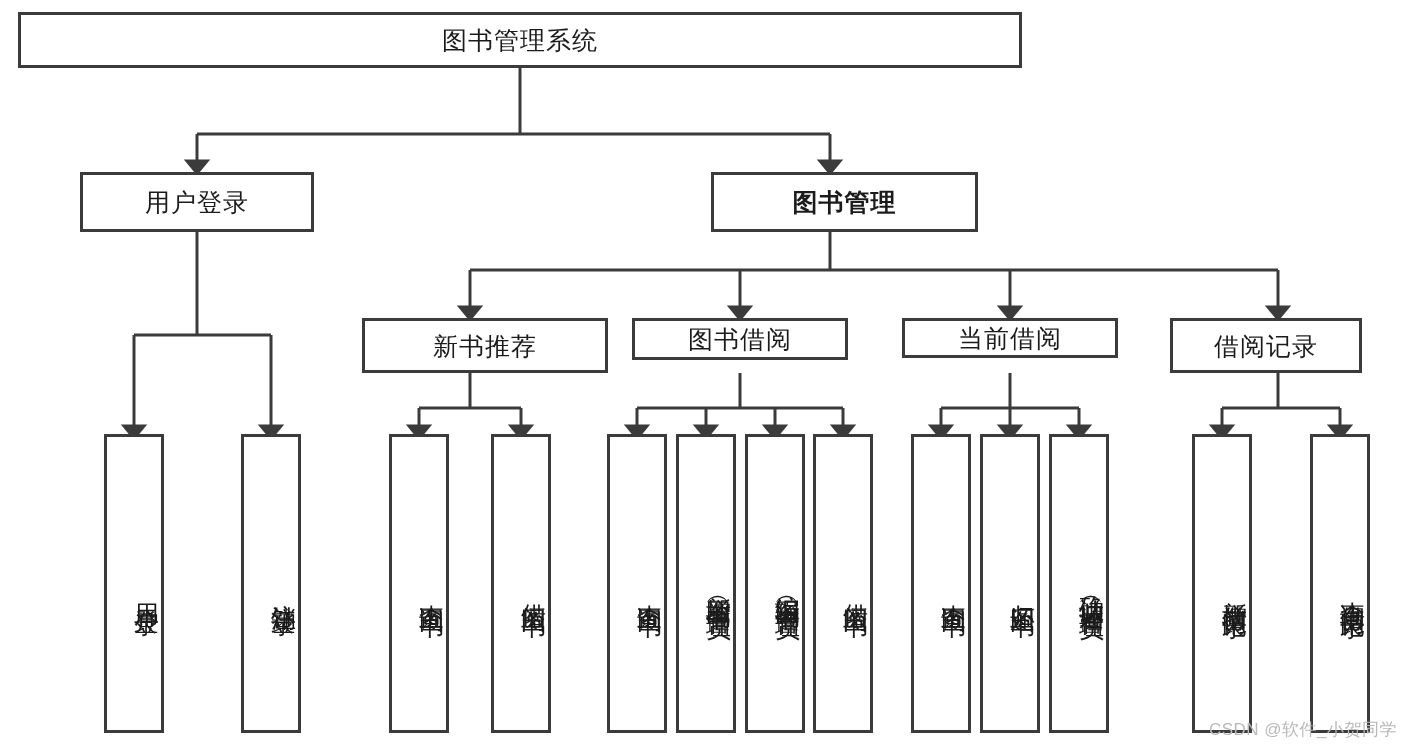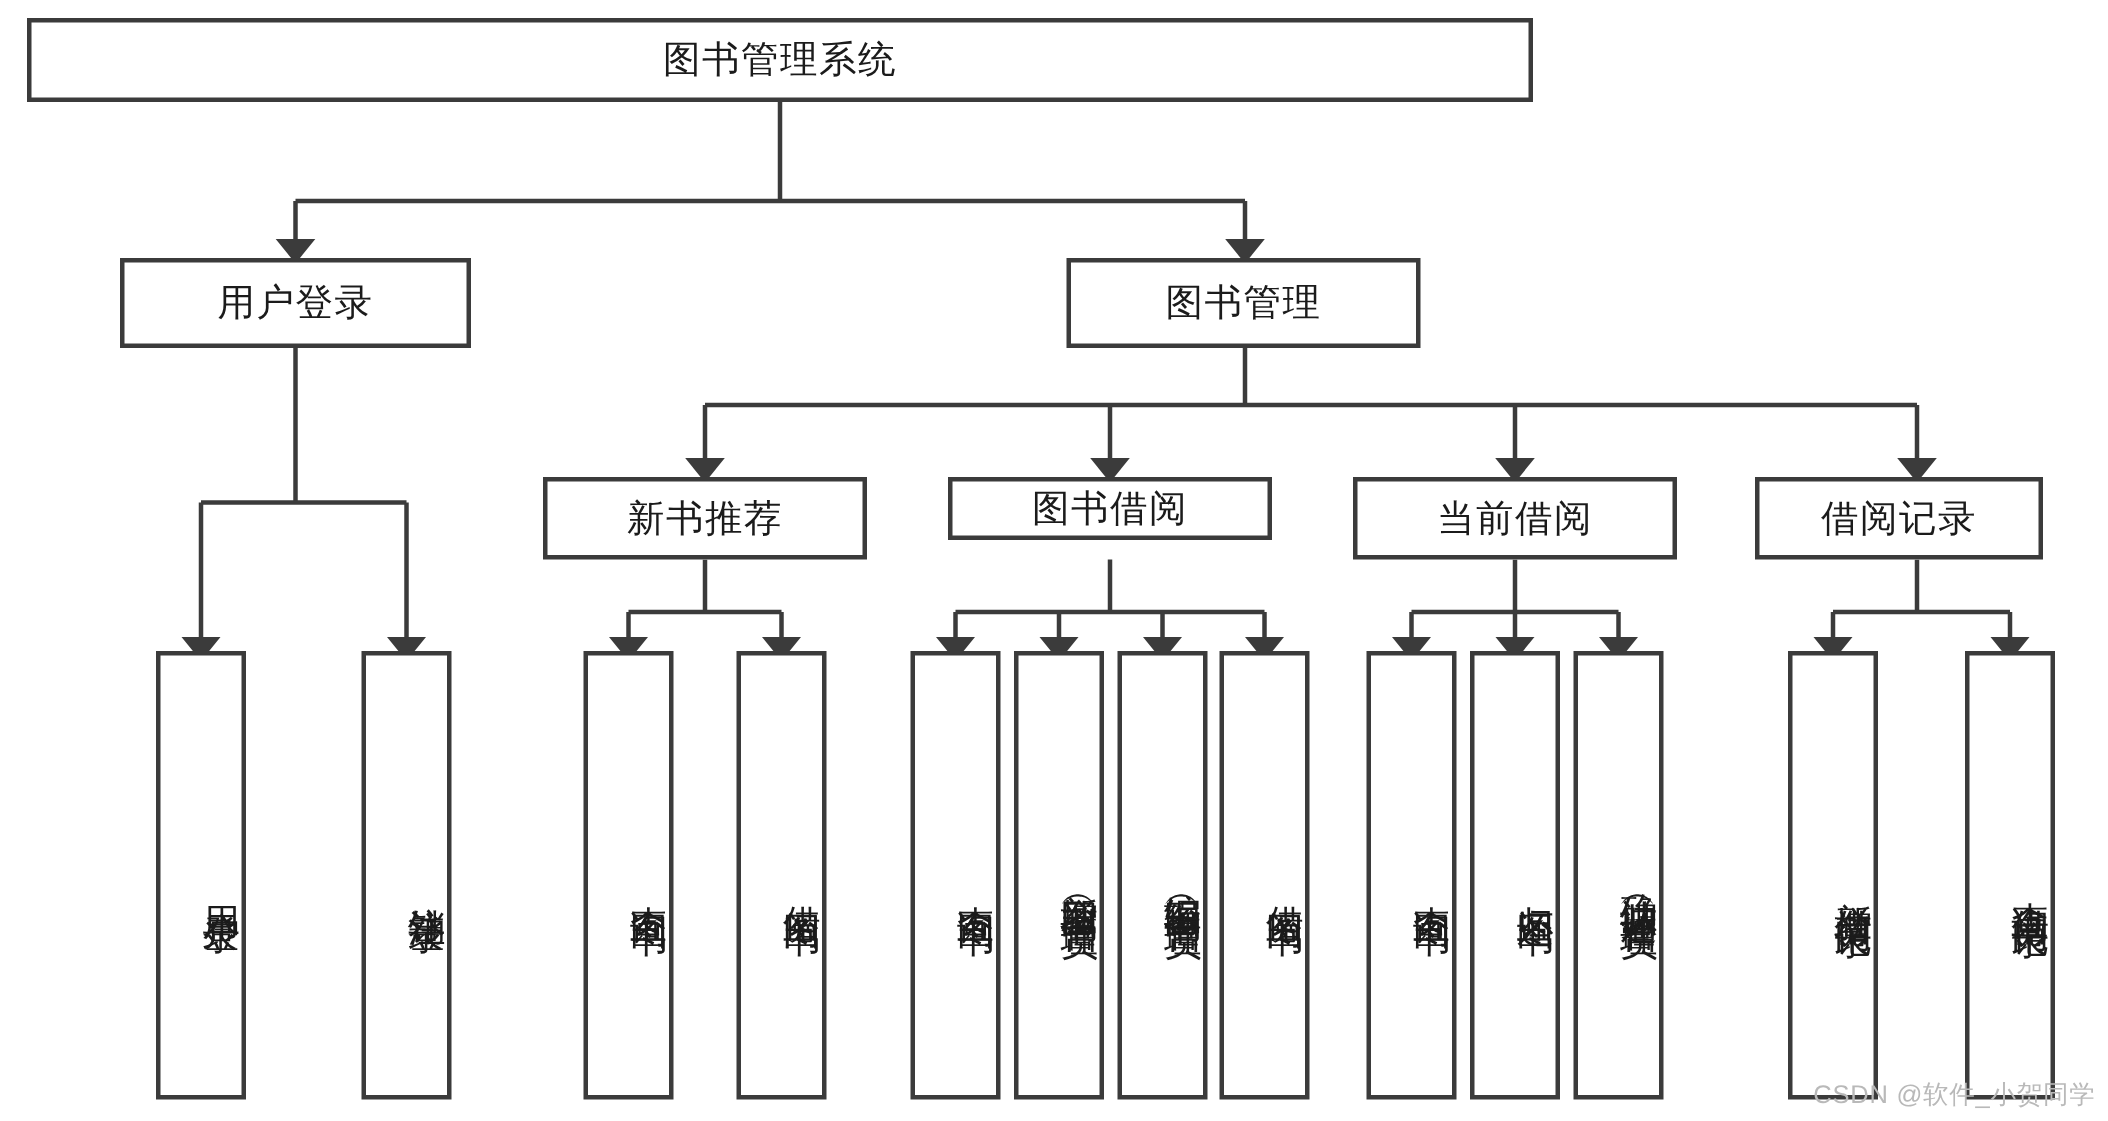--- a/index.html
+++ b/index.html
@@ -119,31 +119,31 @@
     </g>
   </svg>
 
   <div class="node horiz" style="left:18px; top:12px; width:1004px; height:56px;">
     <span class="lbl">图书管理系统</span>
   </div>
 
   <div class="node horiz" style="left:80px; top:172px; width:234px; height:60px;">
     <span class="lbl">用户登录</span>
   </div>
-  <div class="node horiz" style="left:711px; top:172px; width:236px; height:60px;">
+  <div class="node horiz" style="left:711px; top:172px; width:267px; height:60px;font-weight:bold;">
     <span class="lbl">图书管理</span>
   </div>
 
-  <div class="node horiz" style="left:362px; top:318px; width:216px; height:55px;">
+  <div class="node horiz" style="left:362px; top:318px; width:246px; height:55px;">
     <span class="lbl">新书推荐</span>
   </div>
   <div class="node horiz" style="left:632px; top:318px; width:216px; height:42px;">
     <span class="lbl">图书借阅</span>
   </div>
-  <div class="node horiz" style="left:902px; top:318px; width:216px; height:55px;">
+  <div class="node horiz" style="left:902px; top:318px; width:216px; height:40px;">
     <span class="lbl">当前借阅</span>
   </div>
   <div class="node horiz" style="left:1170px; top:318px; width:192px; height:55px;">
     <span class="lbl">借阅记录</span>
   </div>
 
   <div class="node vert" style="left:104px; top:434px; width:60px; height:299px;">
     <span class="lbl">用户登录</span>
   </div>
   <div class="node vert" style="left:241px; top:434px; width:60px; height:299px;">

